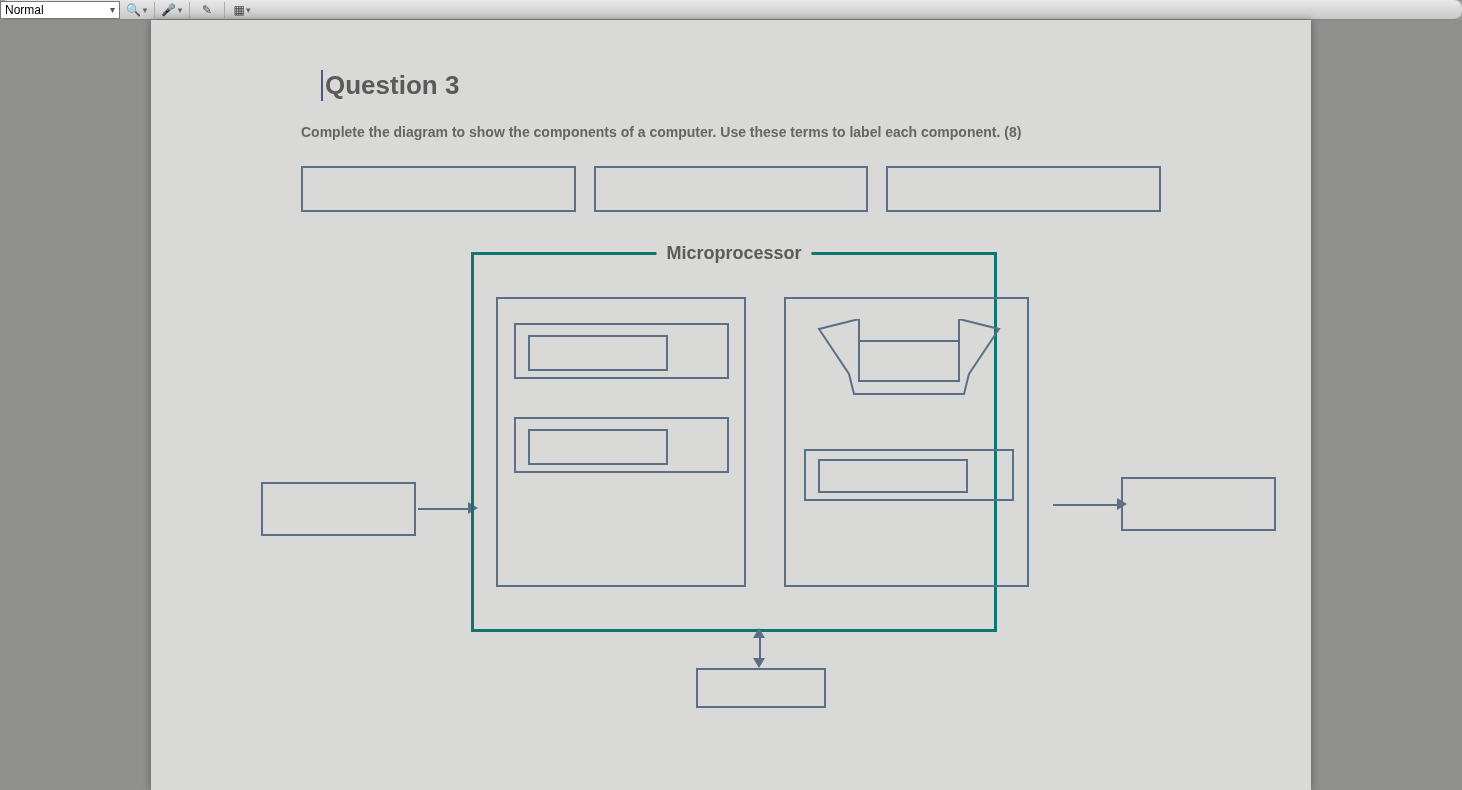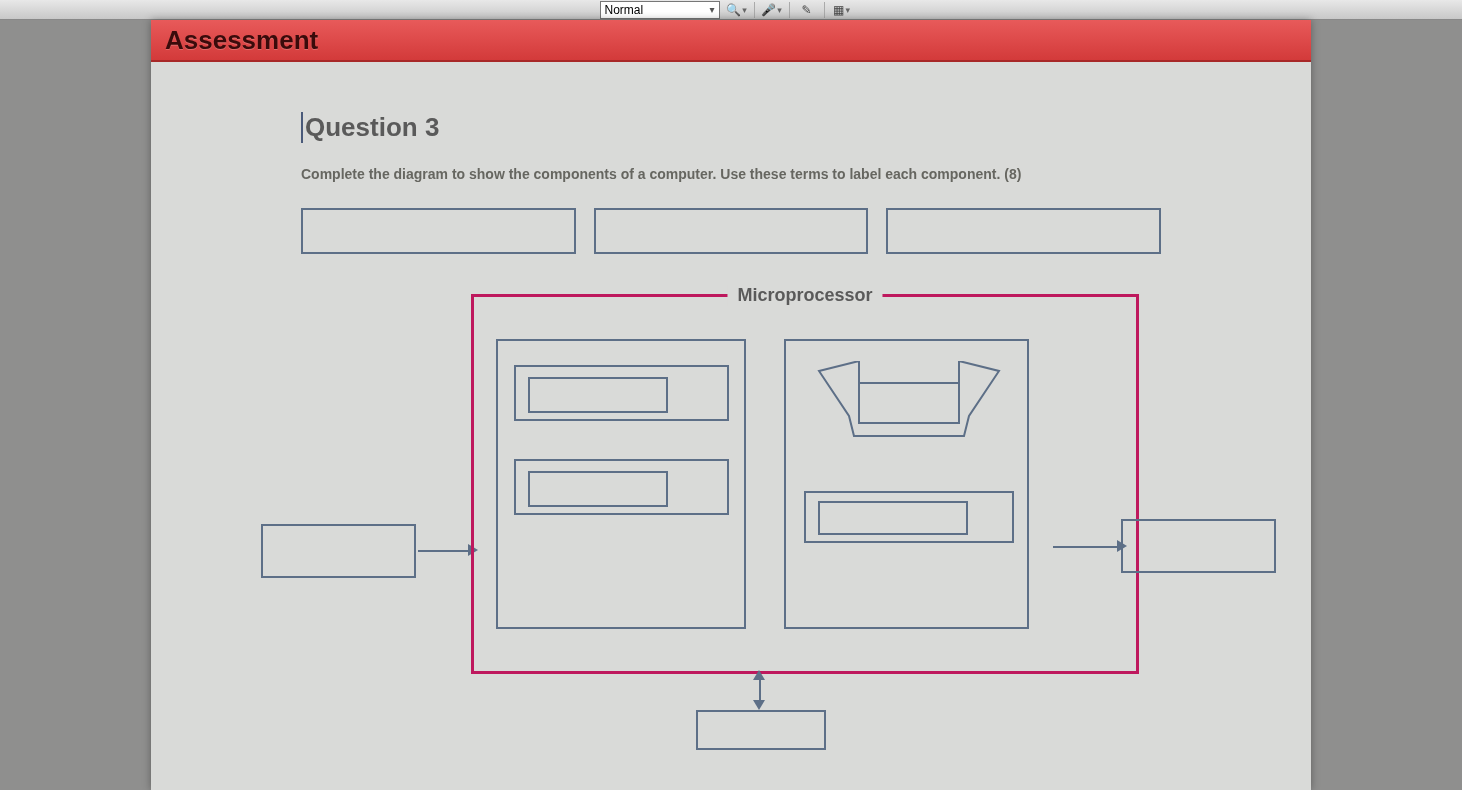--- a/index.html
+++ b/index.html
@@ -11,25 +11,26 @@
       overflow: hidden;
       position: relative;
     }
     .toolbar-top {
       position: absolute;
       top: 0; left: 0; right: 0;
       height: 20px;
       background: linear-gradient(#e8e8e8, #c8c8c8);
       border-bottom: 1px solid #888;
       display: flex;
-      justify-content: center;
+      justify-content: flex-start;
       align-items: center;
       gap: 6px;
       padding-right: 10px;
       font-size: 12px;
+      border-radius: 8px;
     }
     .toolbar-dropdown {
       background: #fff;
       border: 1px solid #777;
       height: 18px;
       min-width: 120px;
       padding: 1px 4px;
       font-size: 12px;
       display: flex;
       align-items: center;
@@ -74,20 +75,21 @@
       padding: 50px 150px 0 150px;
       color: #555;
     }
     .qtitle {
       font-size: 26px;
       font-weight: 900;
       color: #5a5a5a;
       border-left: 2px solid #4a5a7a;
       padding-left: 2px;
       margin-bottom: 22px;
+      margin-left: 20px;
     }
     .qtext {
       font-size: 14px;
       font-weight: 700;
       color: #666660;
       line-height: 1.35;
       margin-bottom: 24px;
     }
     .terms-row {
       display: flex;
@@ -103,23 +105,23 @@
     .term-box + .term-box { margin-left: 18px; }
     .diagram-wrap {
       position: relative;
       width: 100%;
       height: 420px;
     }
     .micro-fieldset {
       position: absolute;
       left: 170px;
       top: 0;
-      width: 668px;
+      width: 526px;
       height: 380px;
-      border: 3px solid #be185d;
+      border: 3px solid #0f766e;
     }
     .micro-legend {
       position: absolute;
       top: -12px;
       left: 50%;
       transform: translateX(-50%);
       background: #d9dad8;
       padding: 0 10px;
       font-size: 18px;
       font-weight: 800;
@@ -230,23 +232,20 @@
   </div>
   <div class="tb-sep"></div>
   <div class="tb-btn">
     <span>▦</span>
       <span class="chev">▾</span>
   </div>
 </div>
 
 <div class="app-body">
   <div class="page">
-    <div class="assessment-banner">
-      <span>Assessment</span>
-    </div>
 
     <div class="content">
       <div class="qtitle">Question 3</div>
       <div class="qtext">Complete the diagram to show the components of a computer. Use these terms to label each component. (8)</div>
 
       <div class="terms-row">
         <div class="term-box"></div>
         <div class="term-box"></div>
         <div class="term-box"></div>
       </div>

